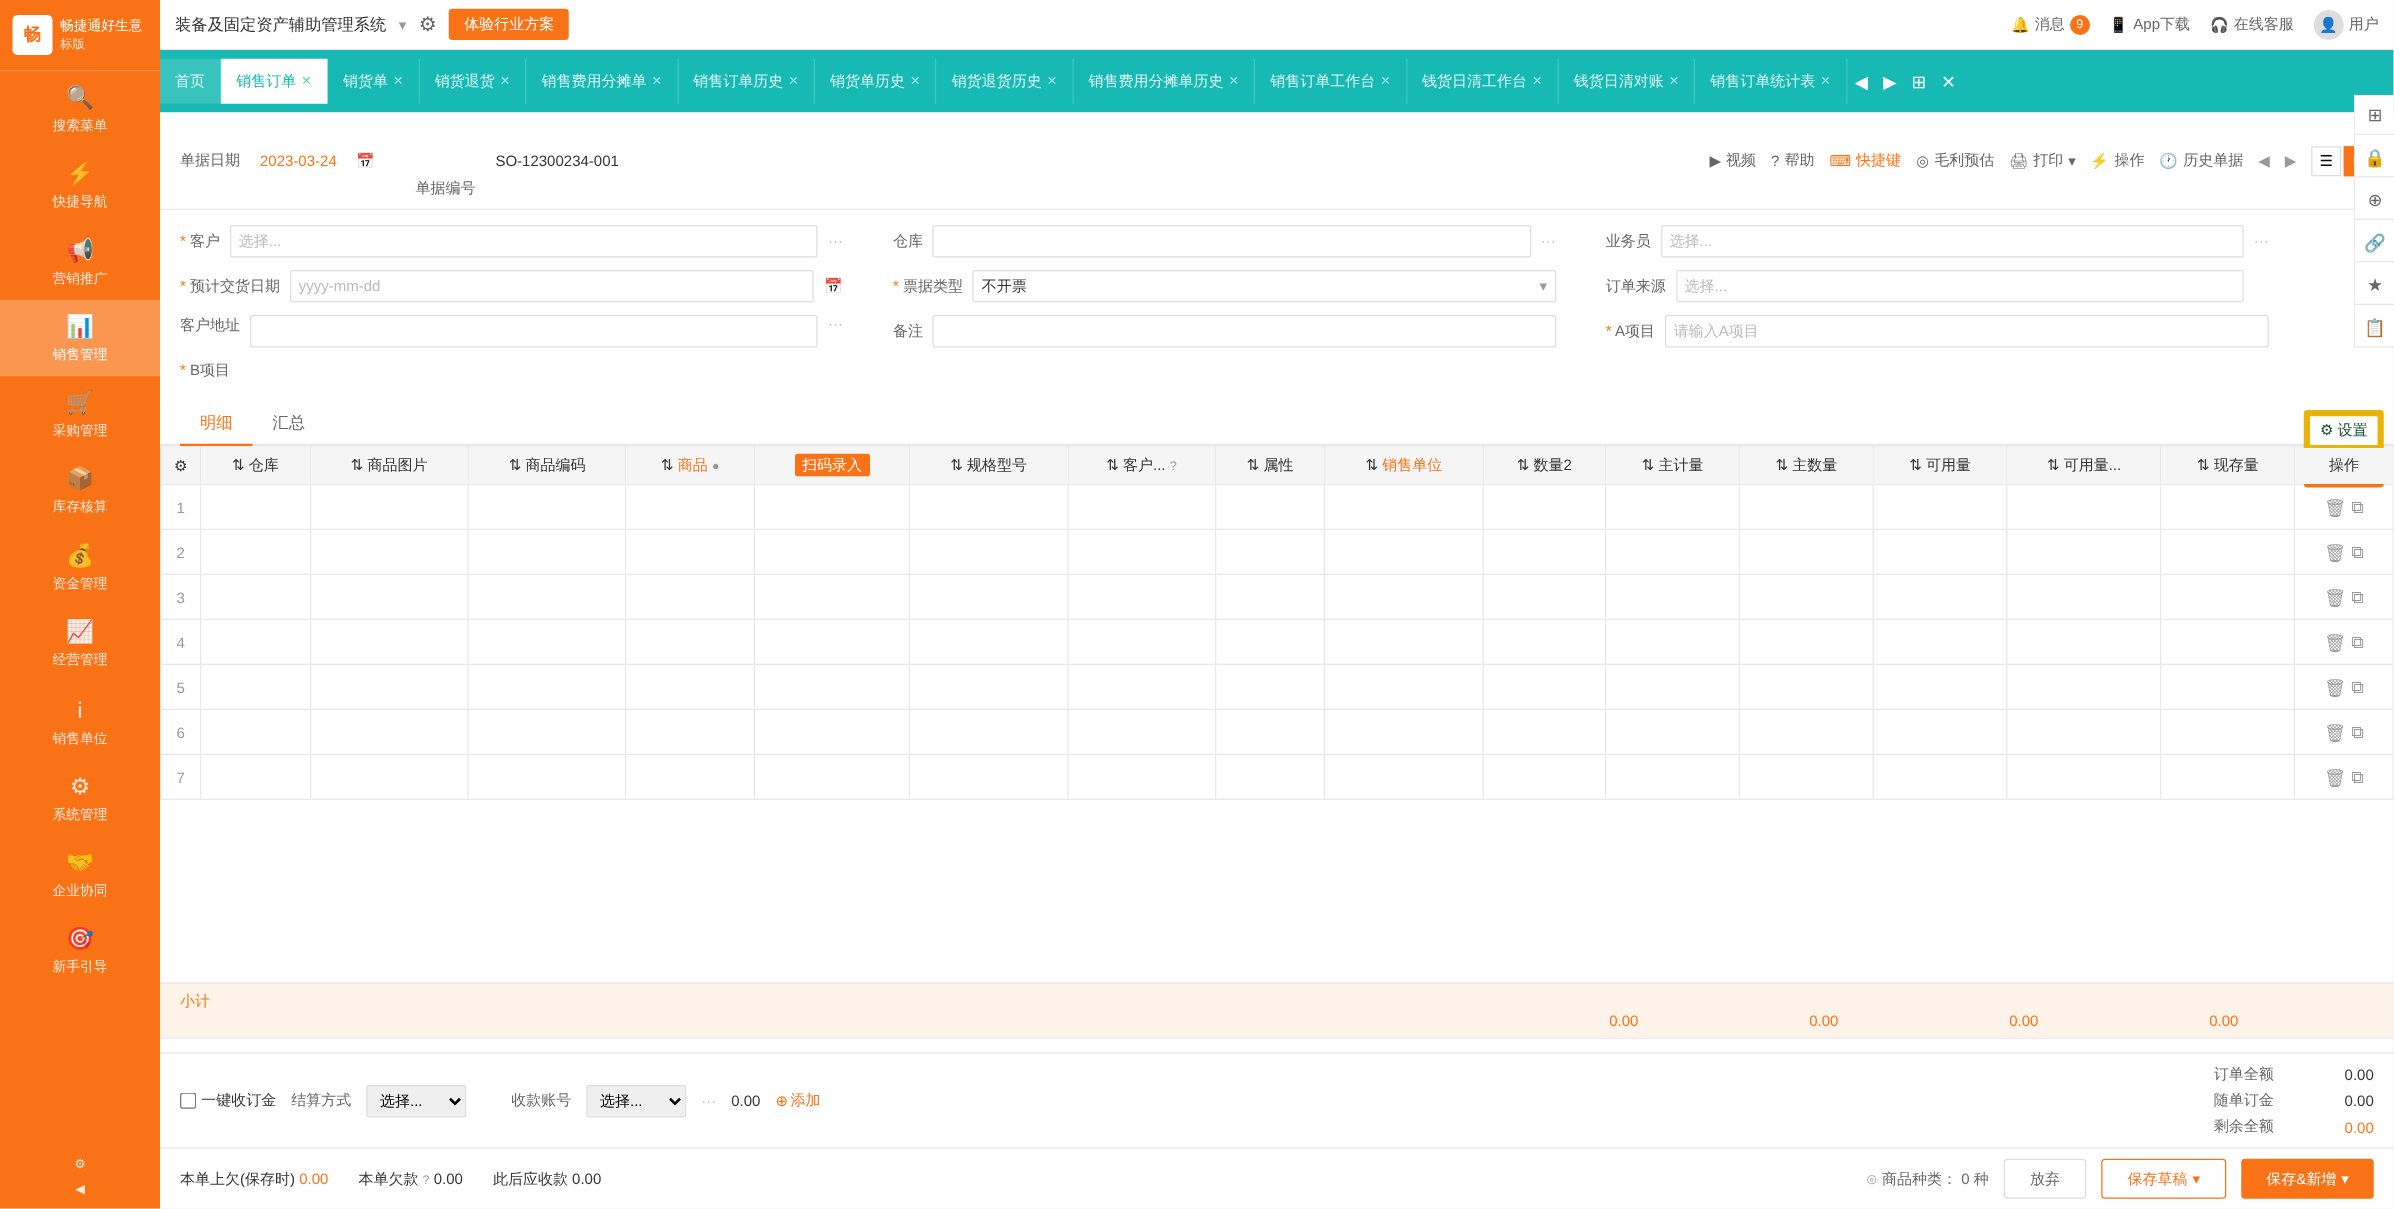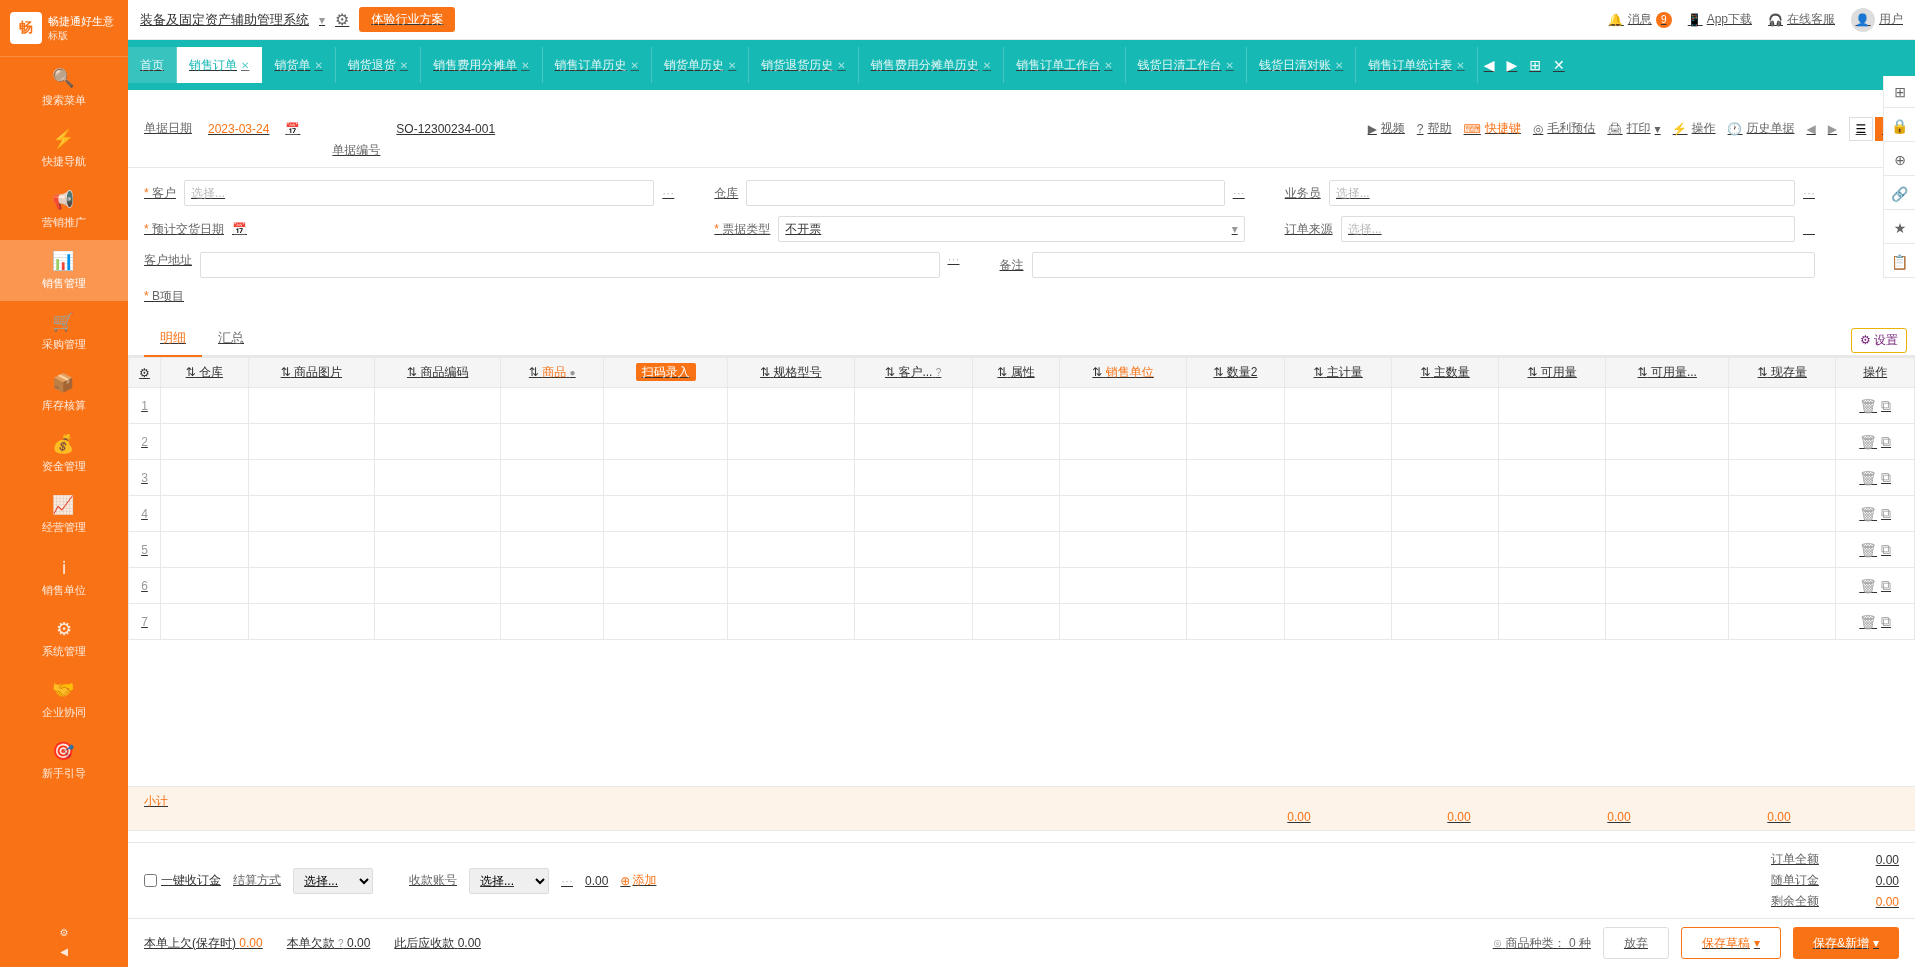--- a/index.html
+++ b/index.html
@@ -15,21 +15,21 @@
     .sidebar-logo-text { color: #fff; font-size: 11px; line-height: 1.3; }
     .sidebar-nav { flex: 1; overflow-y: auto; }
     .sidebar-item { display: flex; flex-direction: column; align-items: center; padding: 10px 4px; cursor: pointer; color: rgba(255,255,255,0.85); gap: 4px; }
     .sidebar-item.active { background: rgba(255,255,255,0.25); color: #fff; }
     .sidebar-item-icon { font-size: 18px; }
     .sidebar-item-label { font-size: 11px; text-align: center; }
     .sidebar-bottom { padding: 10px 4px; display: flex; flex-direction: column; align-items: center; gap: 8px; }
     .sidebar-bottom-item { display: flex; flex-direction: column; align-items: center; color: rgba(255,255,255,0.85); cursor: pointer; gap: 2px; font-size: 10px; }
 
     
-    .main-content { flex: 1; display: flex; flex-direction: column; overflow: hidden; text-decoration: underline; }
+    .main-content { flex: 1; display: flex; flex-direction: column; overflow: hidden; }
 
     
     .top-bar { height: 40px; background: #fff; display: flex; align-items: center; padding: 0 12px; gap: 10px; border-bottom: 1px solid #e8e8e8; flex-shrink: 0; }
     .top-bar-settings { color: #666; cursor: pointer; font-size: 16px; }
     .top-bar-btn { background: #f97316; color: #fff; border: none; padding: 4px 12px; border-radius: 3px; cursor: pointer; font-size: 12px; }
     .top-bar-right { margin-left: auto; display: flex; align-items: center; gap: 16px; color: #666; font-size: 12px; }
     .top-bar-right-item { display: flex; align-items: center; gap: 4px; cursor: pointer; }
     .badge { background: #f97316; color: #fff; border-radius: 50%; width: 16px; height: 16px; display: flex; align-items: center; justify-content: center; font-size: 10px; }
 
     
@@ -47,21 +47,21 @@
     .form-header { background: #fff; padding: 8px 16px; display: flex; align-items: center; gap: 16px; border-bottom: 1px solid #e8e8e8; flex-shrink: 0; }
     .form-header-right { margin-left: auto; display: flex; align-items: center; gap: 12px; font-size: 12px; color: #666; }
     .form-header-right-item { display: flex; align-items: center; gap: 4px; cursor: pointer; }
     .form-header-right-item.orange { color: #f97316; }
     .layout-btns { display: flex; gap: 2px; }
     .layout-btn { width: 24px; height: 24px; border: 1px solid #ddd; background: #fff; cursor: pointer; display: flex; align-items: center; justify-content: center; font-size: 12px; }
     .layout-btn.active { background: #f97316; color: #fff; border-color: #f97316; }
 
     
     .right-btns { position: absolute; right: 8px; top: 160px; display: flex; flex-direction: column; gap: 6px; }
-    .right-btn-settings { border: 1px solid #eab308; color: #701a75; background: #fff; padding: 3px 8px; border-radius: 3px; cursor: pointer; font-size: 12px; white-space: nowrap; }
+    .right-btn-settings { border: 5px solid #eab308; color: #14532d; background: #fff; padding: 3px 8px; border-radius: 3px; cursor: pointer; font-size: 12px; white-space: nowrap; }
     .right-btn-add { background: #f97316; border: none; color: #fff; padding: 3px 8px; border-radius: 3px; cursor: pointer; font-size: 12px; white-space: nowrap; }
 
     
     .detail-tabs { display: flex; background: #fff; border-bottom: 2px solid #e8e8e8; padding: 0 16px; flex-shrink: 0; }
     .detail-tab { padding: 8px 16px; cursor: pointer; font-size: 13px; color: #666; border-bottom: 2px solid transparent; margin-bottom: -2px; }
     .detail-tab.active { color: #f97316; border-bottom-color: #f97316; font-weight: 500; }
 
     
     .table-container { flex: 1; overflow: auto; background: #fff; }
     .data-table { width: 100%; border-collapse: collapse; font-size: 12px; }
@@ -339,20 +339,21 @@
           <div style="flex:1;display:flex;align-items:center;gap:8px;margin-left:40px;">
             <span class="fgi-label">业务员</span>
             <input class="fgi-input" style="flex: 1 1 0%;" placeholder="选择...">
             <span class="fgi-more">···</span>
           </div>
         </div>
 
         <div style="display:flex;gap:0;align-items:center;margin-bottom:10px;">
           <div style="flex:1;display:flex;align-items:center;gap:8px;">
             <span class="fgi-label req">预计交货日期</span>
+            <input class="fgi-input" style="flex: 1 1 0%;" placeholder="yyyy-mm-dd">
             <span style="color:#999;cursor:pointer;">📅</span>
           </div>
           <div style="flex:1;display:flex;align-items:center;gap:8px;margin-left:40px;">
             <span class="fgi-label req">票据类型</span>
             <div style="flex:1;display:flex;align-items:center;border:1px solid #ddd;border-radius:2px;height:26px;padding:0 6px;background:#fff;">
               <span style="flex:1;font-size:12px;">不开票</span>
               <span style="color:#999;">▾</span>
             </div>
           </div>
           <div style="flex:1;display:flex;align-items:center;gap:8px;margin-left:40px;">
@@ -364,20 +365,24 @@
 
         <div style="display:flex;gap:0;align-items:center;margin-bottom:10px;">
           <div style="flex:1;display:flex;align-items:flex-start;gap:8px;">
             <span class="fgi-label">客户地址</span>
             <input class="fgi-input" style="flex: 1 1 0%;">
             <span class="fgi-more">···</span>
           </div>
           <div style="flex:1;display:flex;align-items:center;gap:8px;margin-left:40px;">
             <span class="fgi-label">备注</span>
             <input class="fgi-input" style="flex: 1 1 0%;">
+          </div>
+          <div style="flex:1;display:flex;align-items:center;gap:8px;margin-left:40px;">
+            <span class="fgi-label req">A项目</span>
+            <input class="fgi-input" style="flex: 1 1 0%;" placeholder="请输入A项目">
           </div>
         </div>
 
         <div style="display:flex;gap:0;align-items:center;margin-bottom:4px;">
           <div style="display:flex;align-items:center;gap:8px;">
             <span class="fgi-label req">B项目</span>
           </div>
         </div>
 
         <div class="right-btns">

